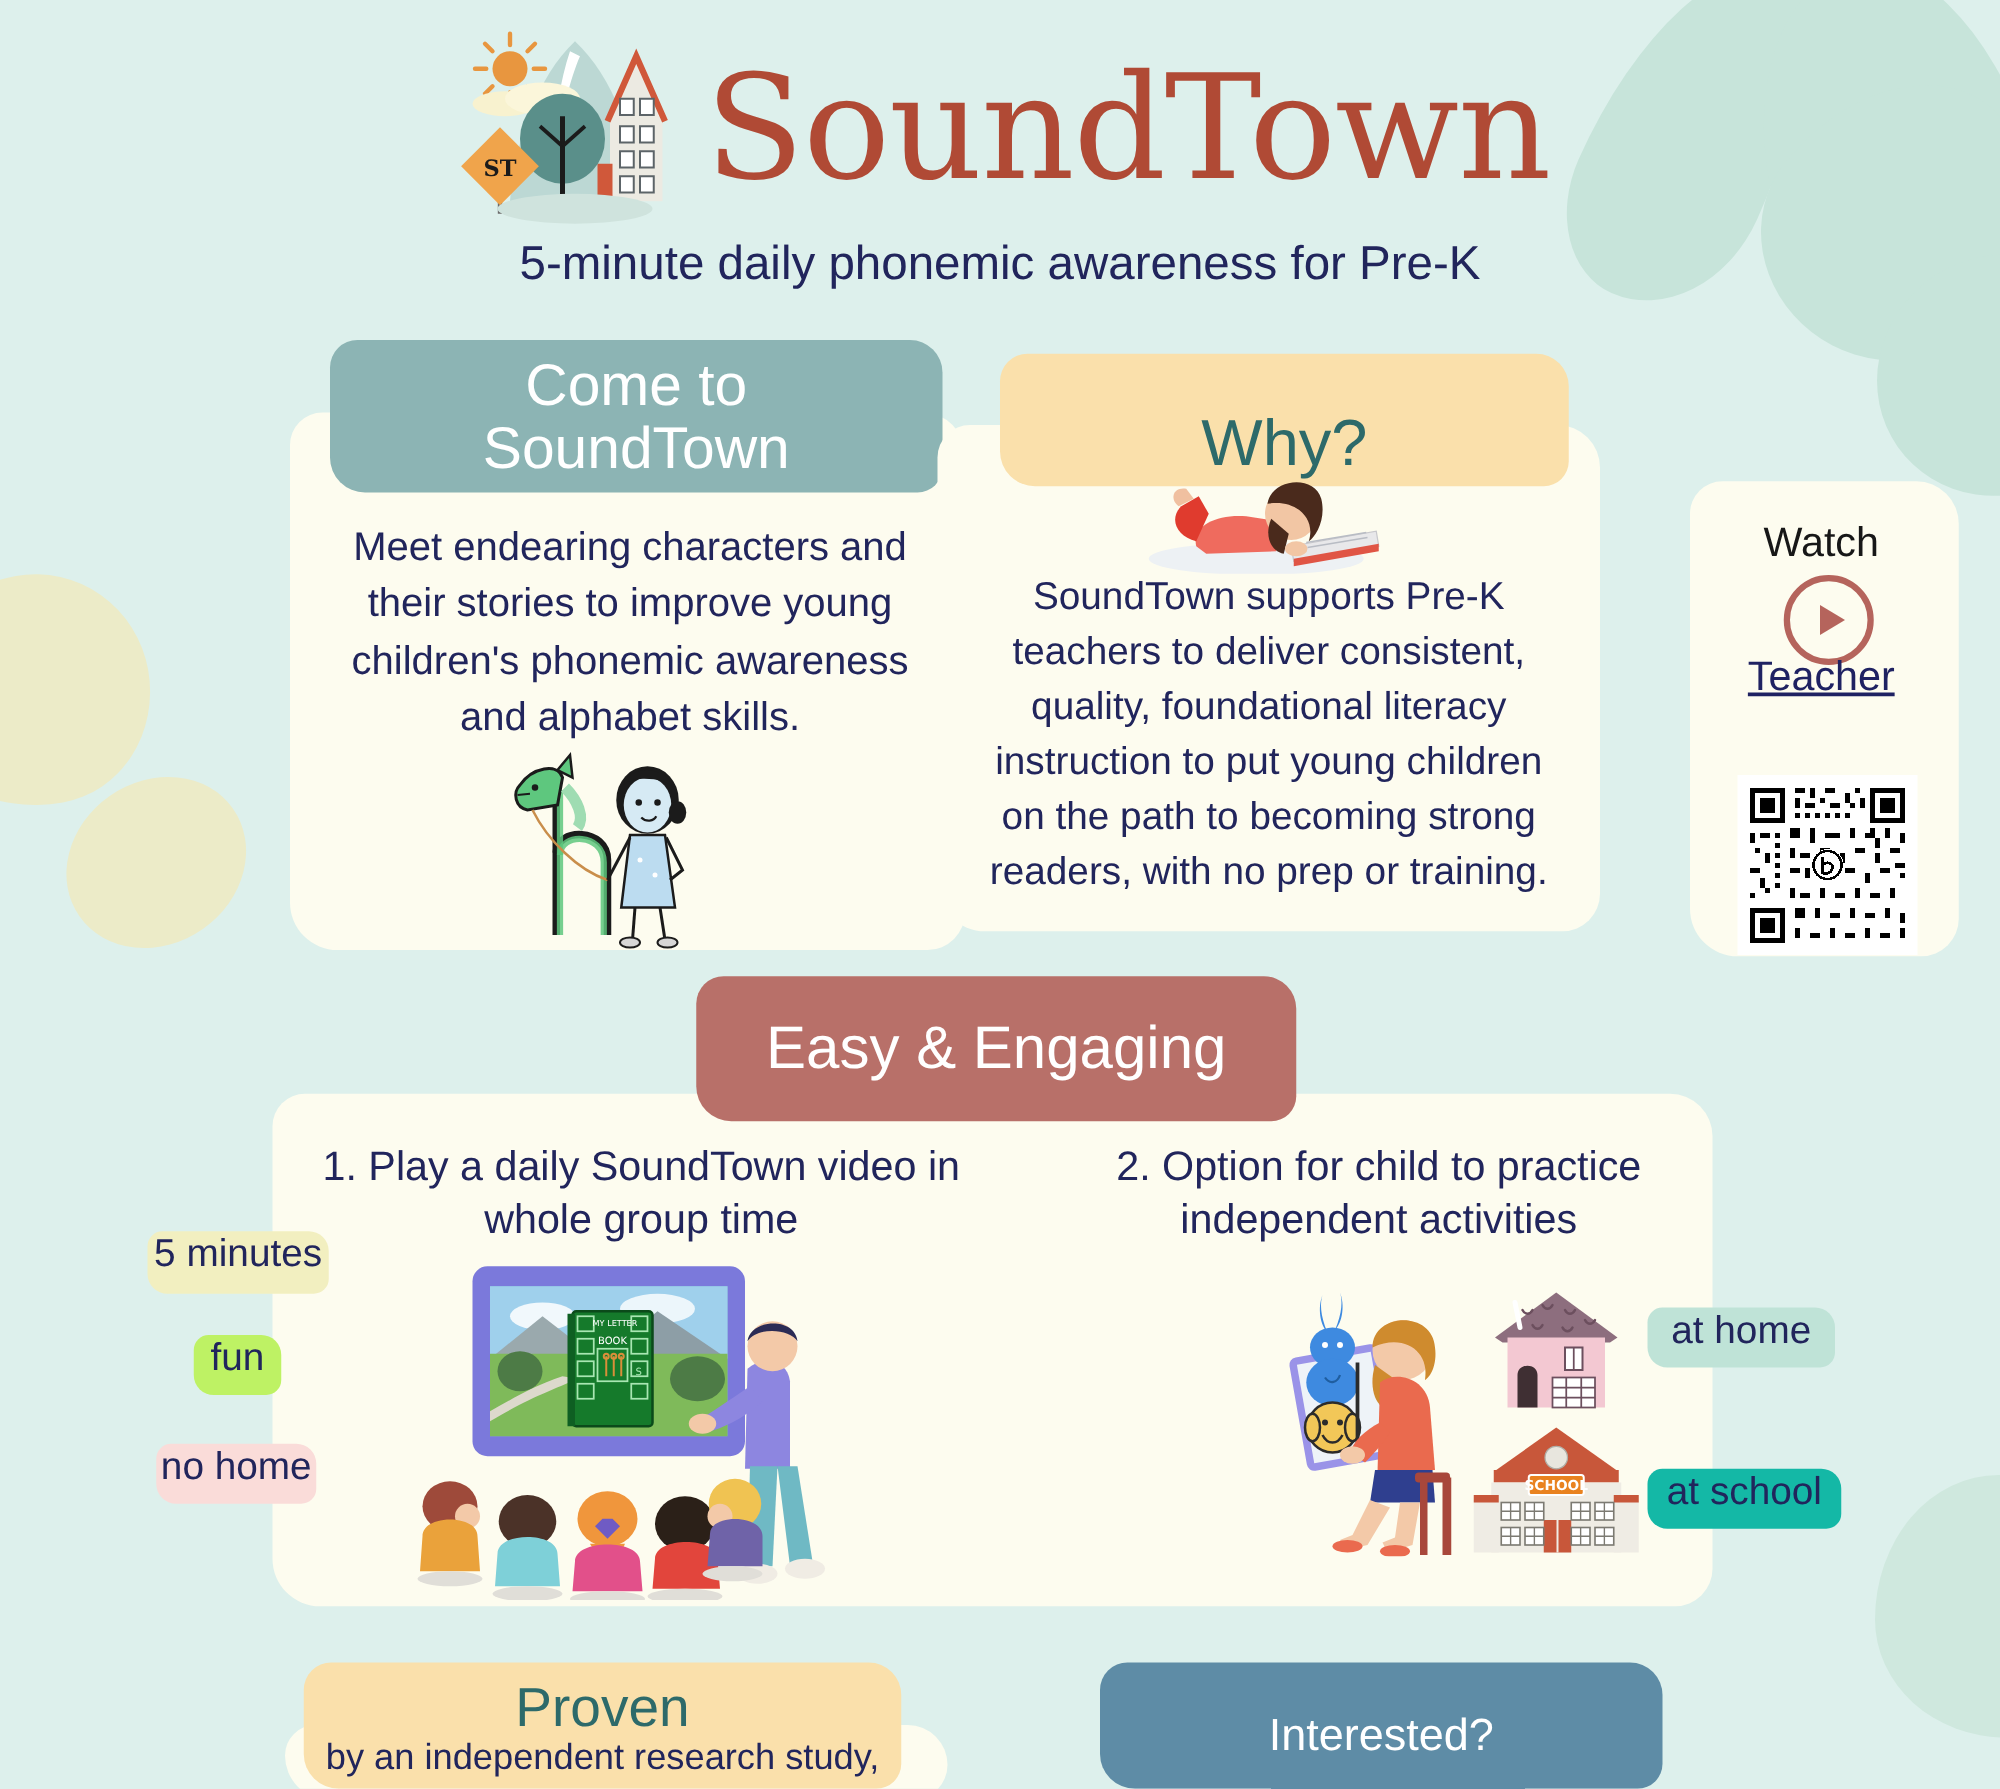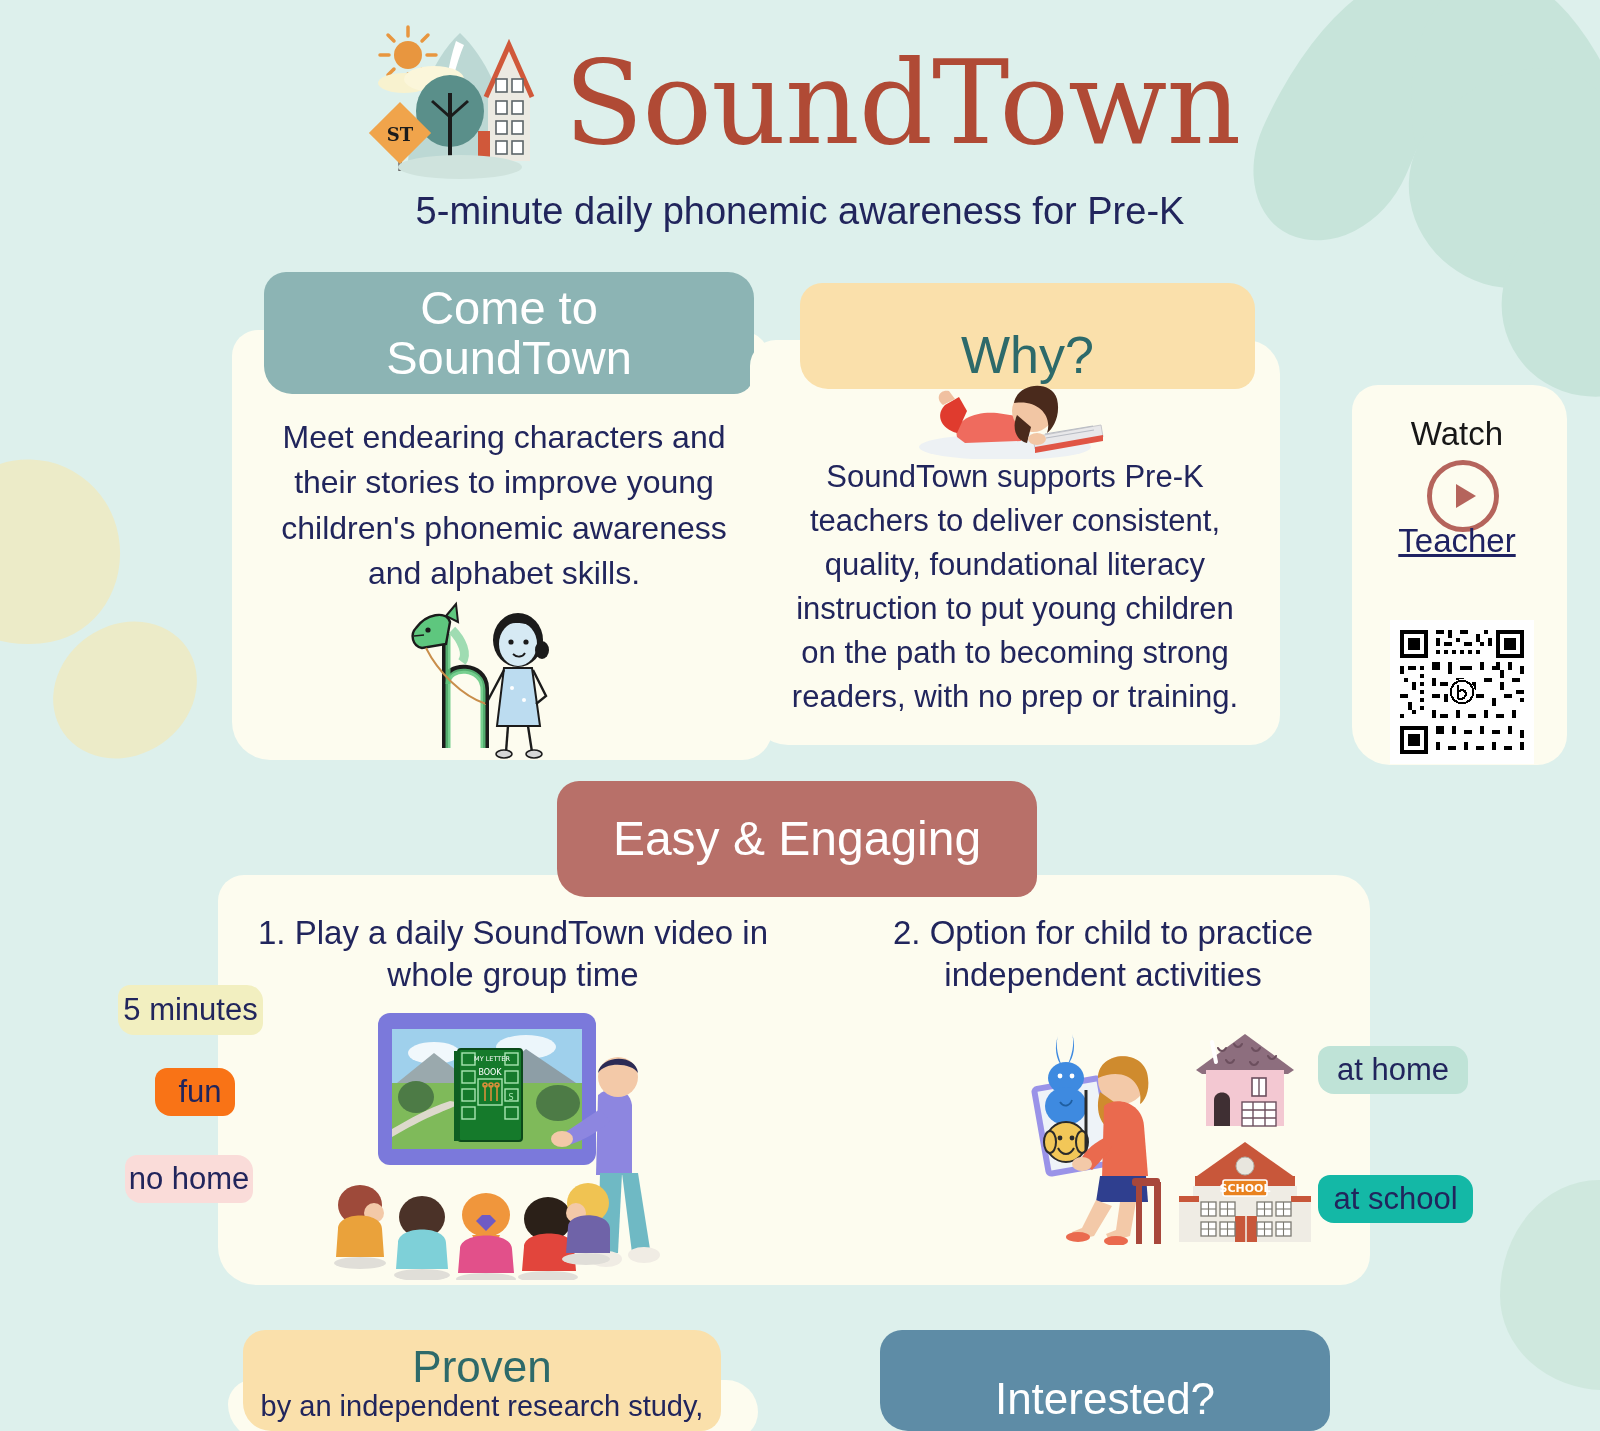--- a/index.html
+++ b/index.html
@@ -51,21 +51,21 @@
           text-align:center;color:#fff;line-height:1.06;}
   .banner.teal   {background:#8cb4b4; border-radius:22px 26px 20px 28px;}
   .banner.yellow {background:#fae0ab; border-radius:22px 26px 20px 28px;color:#2d6a6a;}
   .banner.rose   {background:#b87069; border-radius:22px 26px 20px 28px;}
   .banner.blue   {background:#5e8ca6; border-radius:22px 26px 20px 28px;}
 
   
   .body-text{position:absolute;color:#21255c;text-align:center;line-height:1.30;}
 
   
-  .chip{position:absolute;color:#21255c;display:flex;align-items:center;
+  .chip{position:absolute;color:#21255c;display:flex;
         justify-content:center;border-radius:12px 16px 12px 16px;
         white-space:nowrap;}
 
   
   .watch-label{position:absolute;color:#171717;font-size:33px;text-align:center;width:240px;}
   .play-ring{position:absolute;width:62px;height:62px;border:5px solid #b5645c;
              border-radius:50%;display:flex;align-items:center;justify-content:center;}
   .play-tri{width:0;height:0;border-left:20px solid #b5645c;
             border-top:12px solid transparent;border-bottom:12px solid transparent;
             margin-left:6px;}
@@ -536,36 +536,36 @@
           <line x1="82" y1="89" x2="97" y2="89"></line>
         <line x1="108.5" y1="82" x2="108.5" y2="96"></line>
           <line x1="101" y1="89" x2="116" y2="89"></line>
       </g>
     </svg>
   </div>
 
   <div class="chip" style="left:118px;top:985px;width:145px;height:50px;font-size:31px;background:#f2efc0;">
     <span>5 minutes</span>
   </div>
-  <div class="chip" style="left:155px;top:1068px;width:70px;height:48px;font-size:31px;background:#f97316;padding-left:10px;">
+  <div class="chip" style="left:155px;top:1068px;width:70px;height:48px;font-size:31px;background:#bef264;">
     <span>fun</span>
   </div>
   <div class="chip" style="left:125px;top:1155px;width:128px;height:48px;font-size:31px;background:#fadcd9;">
     <span>no home</span>
   </div>
   <div class="chip" style="left:1318px;top:1046px;width:150px;height:48px;font-size:31px;background:#bfe3d7;">
     <span>at home</span>
   </div>
   <div class="chip" style="left:1318px;top:1175px;width:155px;height:48px;font-size:31px;background:#14b8a6;">
     <span>at school</span>
   </div>
 
   <div class="card wobble" style="left:228px;top:1380px;width:530px;height:60px;"></div>
   <div class="banner yellow" style="left:243px;top:1330px;width:478px;height:101px;font-size:44px;align-items:flex-start;padding-top:14px;box-sizing:border-box;">
     <span>Proven</span>
   </div>
   <div class="body-text" style="left:243px;top:1388px;width:478px;font-size:29px;">by an independent research study, 2022</div>
 
-  <div class="banner blue" style="left:880px;top:1330px;width:450px;height:101px;font-size:44px;align-items:flex-end;padding-bottom:8px;box-sizing:border-box;">
+  <div class="banner blue" style="left:880px;top:1330px;width:450px;height:101px;font-size:36px;align-items:flex-end;padding-bottom:24px;box-sizing:border-box;">
     <span>Interested?</span>
   </div>
 
 </div>
 
 </body></html>

